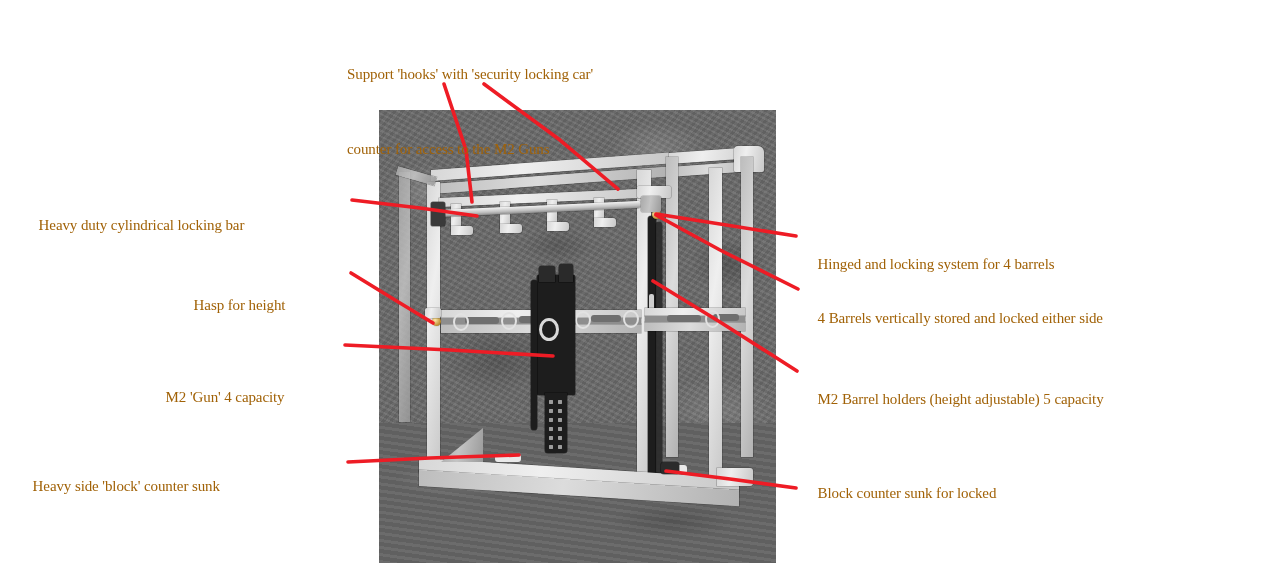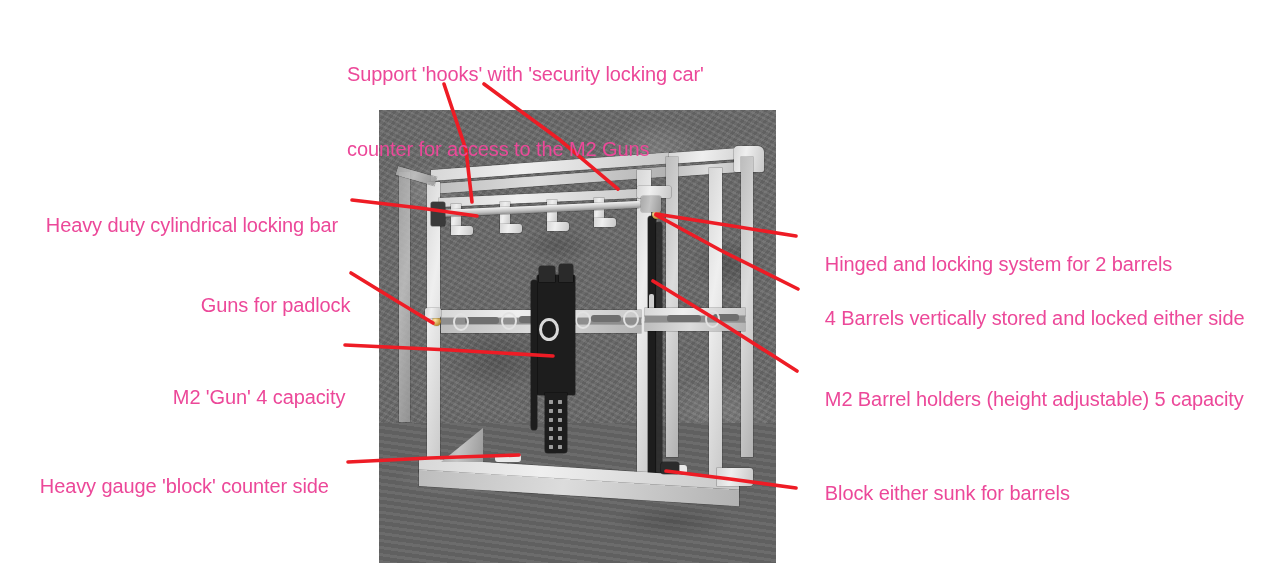--- a/index.html
+++ b/index.html
@@ -13,24 +13,24 @@
     width: 1280px;
     height: 576px;
     background: #ffffff;
     overflow: hidden;
     font-family: "Liberation Sans", sans-serif;
   }
 
   
   .callout {
     position: absolute;
-    font-family: Liberation Sans, sans-serif;
-    font-size: 20px;
+    font-family: Liberation Serif, serif;
+    font-size: 15px;
     line-height: 25px;
-    color: #ec4899;
+    color: #a16207;
     white-space: pre;
     letter-spacing: -0.1px;
   }
   .callout.left-align  { text-align: left; }
 
   
   #leaders {
     position: absolute;
     left: 0; top: 0;
     width: 1280px;
@@ -224,40 +224,40 @@
   <div class="callout left-align" style="left:347px; top:12px;">
     <div>Support 'hooks' with 'security locking car'</div>
     <div>counter for access to the M2 Guns</div>
   </div>
 
   <div class="callout left-align" style="left:24px; top:188px;">
     <span>Heavy duty cylindrical locking bar</span>
   </div>
 
   <div class="callout left-align" style="left:179px; top:268px;">
-    <span>Guns for padlock</span>
+    <span>Hasp for height</span>
   </div>
 
   <div class="callout left-align" style="left:151px; top:360px;">
     <span>M2 'Gun' 4 capacity</span>
   </div>
 
   <div class="callout left-align" style="left:18px; top:449px;">
-    <span>Heavy gauge 'block' counter side</span>
+    <span>Heavy side 'block' counter sunk</span>
   </div>
 
   <div class="callout left-align" style="left:803px; top:227px;">
-    <span>Hinged and locking system for 2 barrels</span>
+    <span>Hinged and locking system for 4 barrels</span>
   </div>
 
   <div class="callout left-align" style="left:803px; top:281px;text-align:right;">
     <span>4 Barrels vertically stored and locked either side</span>
   </div>
 
   <div class="callout left-align" style="left:803px; top:362px;">
     <span>M2 Barrel holders (height adjustable) 5 capacity</span>
   </div>
 
   <div class="callout left-align" style="left:803px; top:456px;">
-    <span>Block either sunk for barrels</span>
+    <span>Block counter sunk for locked</span>
   </div>
 
 </div>
 
 </body></html>

